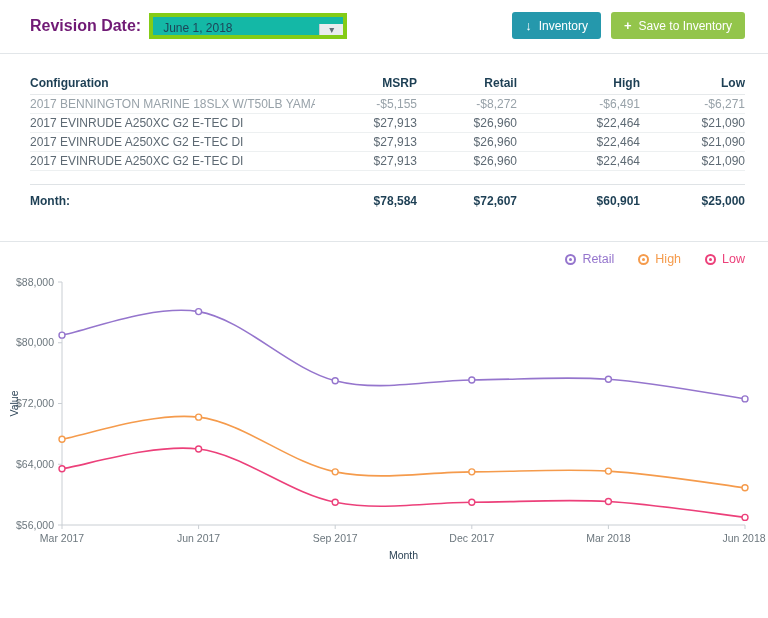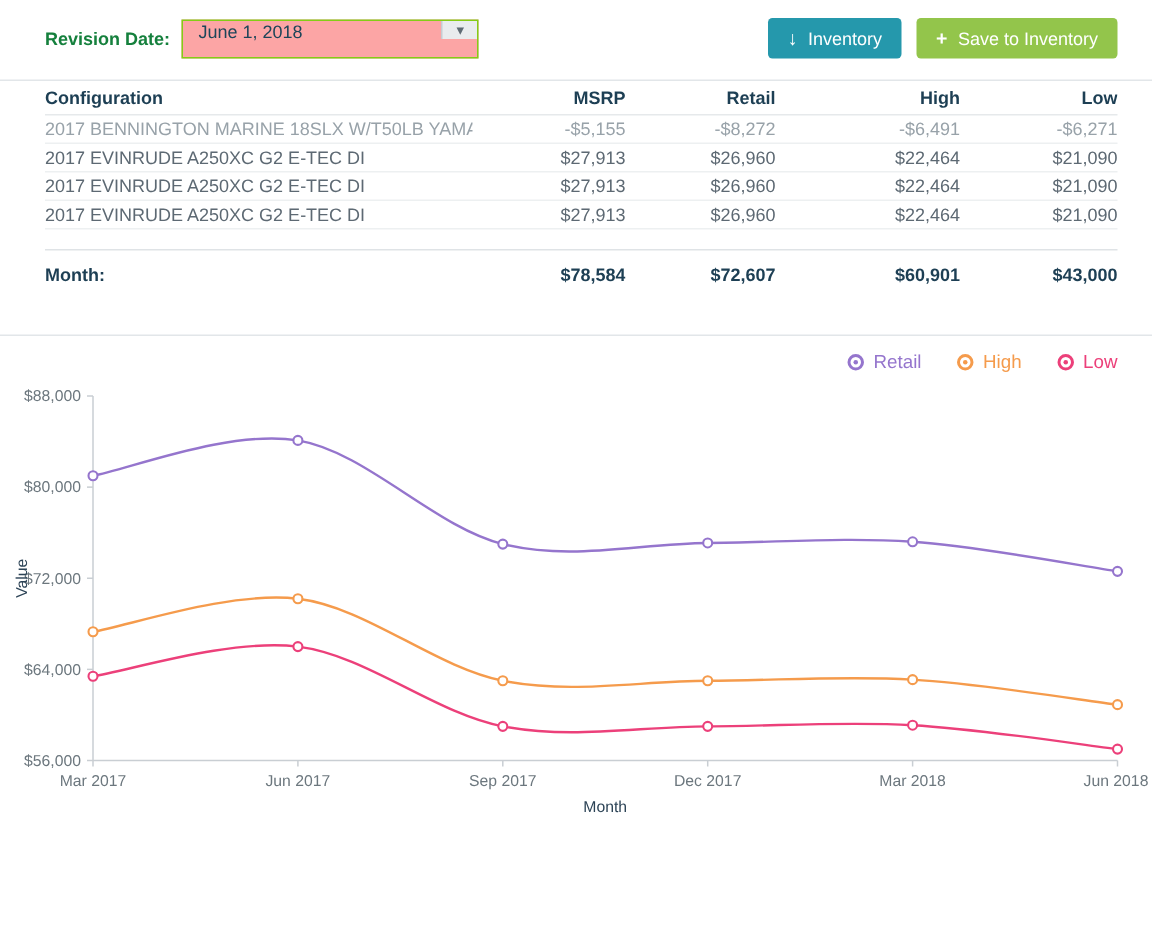--- a/index.html
+++ b/index.html
@@ -6,43 +6,43 @@
   html,body { margin:0; padding:0; }
   body {
     width:768px; height:618px; background:#ffffff; overflow:hidden;
     font-family:"Liberation Sans", sans-serif;
     -webkit-font-smoothing:antialiased;
   }
   .pad { padding-left:30px; padding-right:23px; }
 
   
   .toolbar { display:flex; align-items:center; margin-top:12px; height:27px; }
-  .rev-label { font-size:12px; color:#15803d; font-weight:bold; }
+  .rev-label { font-size:16px; color:#701a75; font-weight:bold; }
   .select {
-    display:inline-flex; align-items:flex-start; margin-left:8px;
-    width:198px; height:26px; border:1px solid #84cc16; background:#fca5a5; cursor:pointer;
+    display:inline-flex; align-items:flex-end; margin-left:8px;
+    width:198px; height:26px; border:4px solid #84cc16; background:#14b8a6; cursor:pointer;
   }
   .select-value { flex:1; display:flex; align-items:center; padding:0 10px; font-size:12px; color:#1d4559; }
   .select-arrow {
     width:24px; display:flex; align-items:center; justify-content:center;
     border-left:1px solid #c6ccd2; background:#e9ecee; color:#5f6b74; font-size:10px;
   }
   .btn {
     display:inline-flex; align-items:center; gap:7px; height:27px; padding:0 13px;
     border:none; border-radius:3px; color:#fff; font-size:12px; cursor:pointer;
     font-family:"Liberation Sans", sans-serif;
   }
   .btn-teal  { background:#2598ac; margin-left:auto; }
   .btn-green { background:#93c54b; margin-left:10px; }
   .btn-icon { font-size:13px; line-height:1; font-weight:bold; }
 
   .divider { height:1px; background:#e2e6e9; margin-top:14px; }
 
   
-  .pricing-table { margin-top:0; }
+  .pricing-table { margin-top:18px; }
   .t-row {
     display:grid; grid-template-columns:1fr 102px 100px 123px 105px;
     align-items:center; font-size:12px;
   }
   .t-row .c { white-space:nowrap; overflow:hidden; }
   .t-row .num { text-align:right; }
   .t-head { height:23px; border-bottom:1px solid #e6e9eb; color:#1d3f54; font-weight:bold; }
   .t-data { height:19px; border-bottom:1px solid #edf0f1; color:#5d6973; }
   .t-data.muted { color:#98a2a9; }
   .t-totals {
@@ -121,21 +121,21 @@
     <div class="c num">$26,960</div>
     <div class="c num">$22,464</div>
     <div class="c num">$21,090</div>
   </div>
 
   <div class="t-row t-totals">
     <div class="c">Month:</div>
     <div class="c num">$78,584</div>
     <div class="c num">$72,607</div>
     <div class="c num">$60,901</div>
-    <div class="c num">$43,000</div>
+    <div class="c num">$25,000</div>
   </div>
   <div class="table-gap"></div>
 </div>
 
 <div class="divider"></div>
 
 <div>
 
   <div class="legend pad">
     <span class="legend-item" style="color: rgb(149, 117, 205);">

